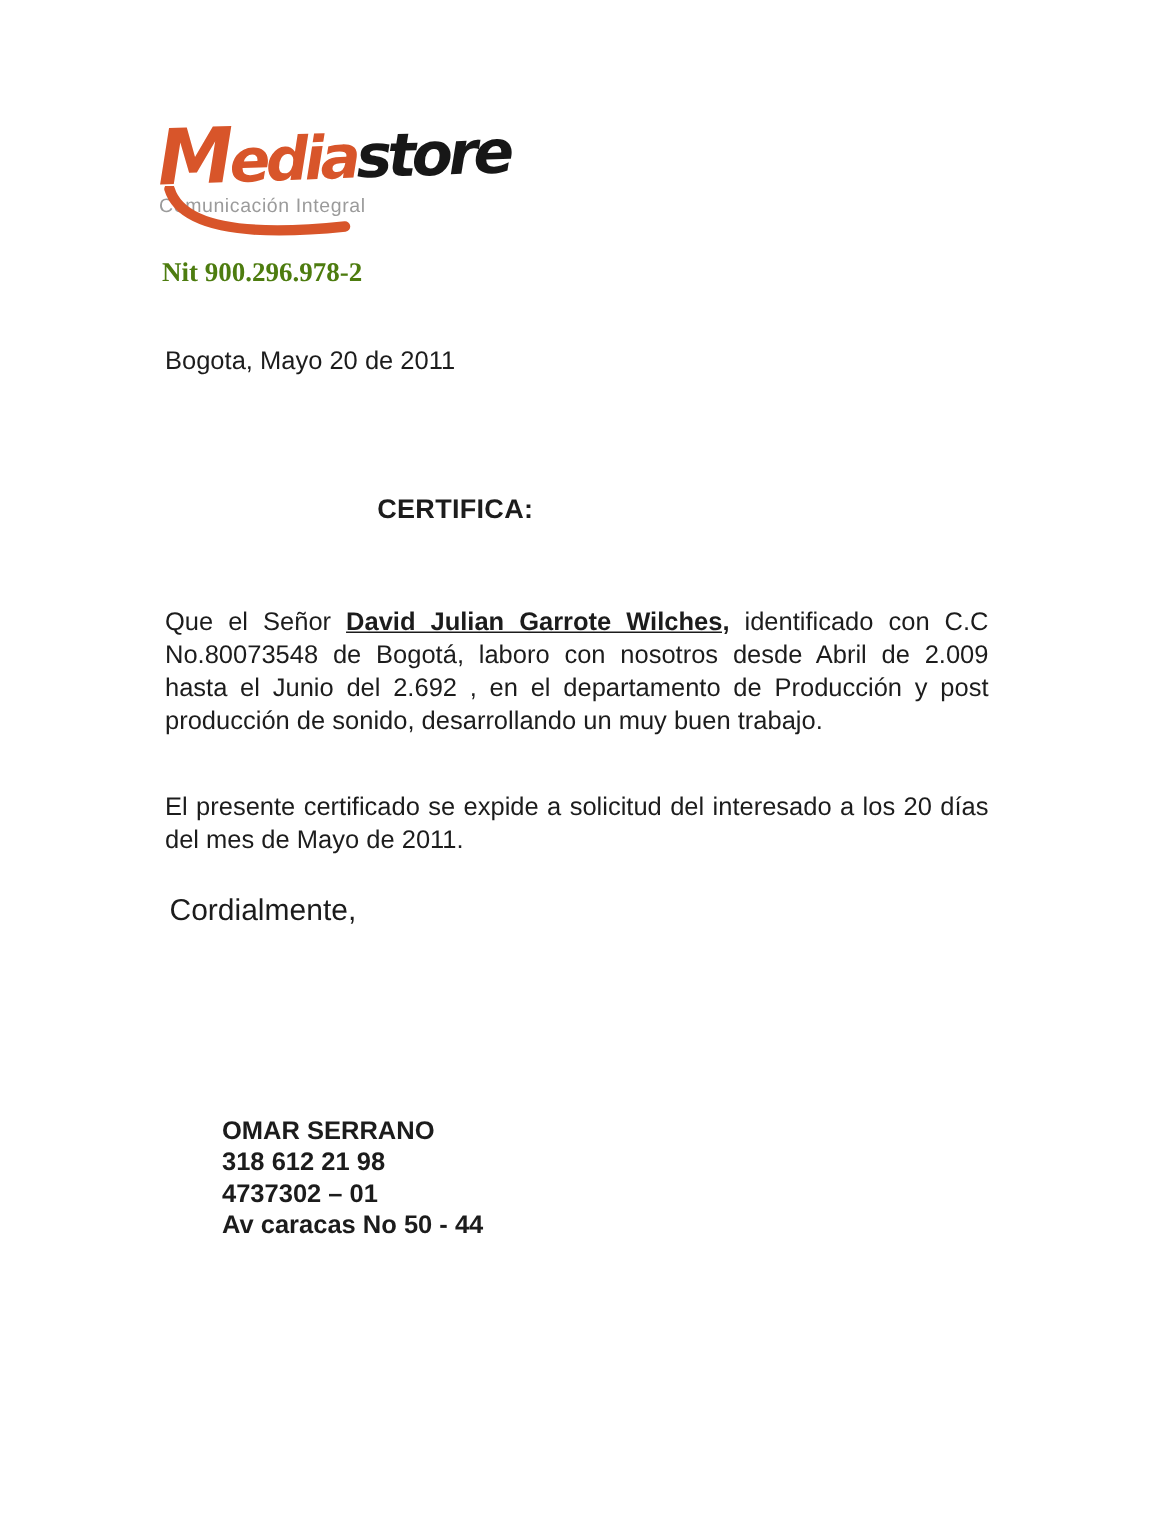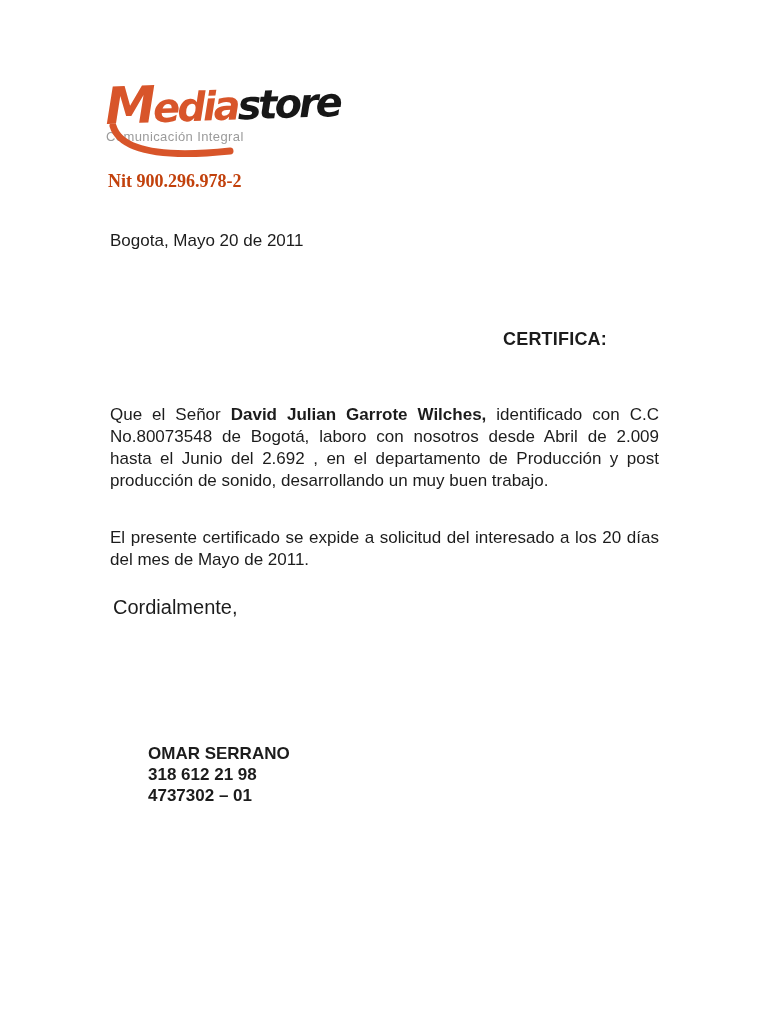--- a/index.html
+++ b/index.html
@@ -37,37 +37,37 @@
     font-size: 13px;
     letter-spacing: 0.4px;
     text-align: left;
     margin-top: -5px;
     width: 224px;
   }
 
   .nit {
     position: absolute; left: 108px; top: 171px;
     font-family: "Liberation Serif", serif;
-    font-weight: 700; font-size: 18px; color: #c2410c;
+    font-weight: 700; font-size: 18px; color: #4d7c0f;
   }
 
   .date-line { position: absolute; left: 110px; top: 231px; font-size: 17px; }
 
   .heading {
     position: absolute; left: 0; top: 329px; width: 607px;
-    text-align: right; font-weight: 700; font-size: 18px; letter-spacing: 0.2px;
+    text-align: center; font-weight: 700; font-size: 18px; letter-spacing: 0.2px;
   }
 
   .para {
     position: absolute; left: 110px; width: 549px;
     font-size: 17px; line-height: 22px; text-align: justify;
   }
   .p1 { top: 387px; }
   .p2 { top: 510px; }
-  .para b { font-weight: 700; }
+  .para b { font-weight: 700; text-decoration: underline; }
 
   .closing { position: absolute; left: 113px; top: 596px; font-size: 20px; }
 
   .signature {
     position: absolute; left: 110px; top: 743px;
     font-size: 17px; font-weight: 700; line-height: 21px;
   }
   .signature div { white-space: nowrap; margin-left: 38px; }
 </style>
 </head>
@@ -94,15 +94,16 @@
   <p class="para p1"><span>Que el Señor </span><b>David Julian Garrote Wilches,</b><span> identificado con C.C No.80073548 de Bogotá, laboro con nosotros desde Abril de 2.009 hasta el Junio del 2.692 , en el departamento de Producción y post producción de sonido, desarrollando un muy buen trabajo.</span></p>
 
   <p class="para p2">El presente certificado se expide a solicitud del interesado a los 20 días del mes de Mayo de 2011.</p>
 
   <div class="closing">Cordialmente,</div>
 
   <div class="signature">
     <div>OMAR SERRANO</div>
     <div>318 612 21 98</div>
     <div>4737302 – 01</div>
+    <div>Av caracas No 50 - 44</div>
   </div>
 
 </div>
 
 </body></html>

